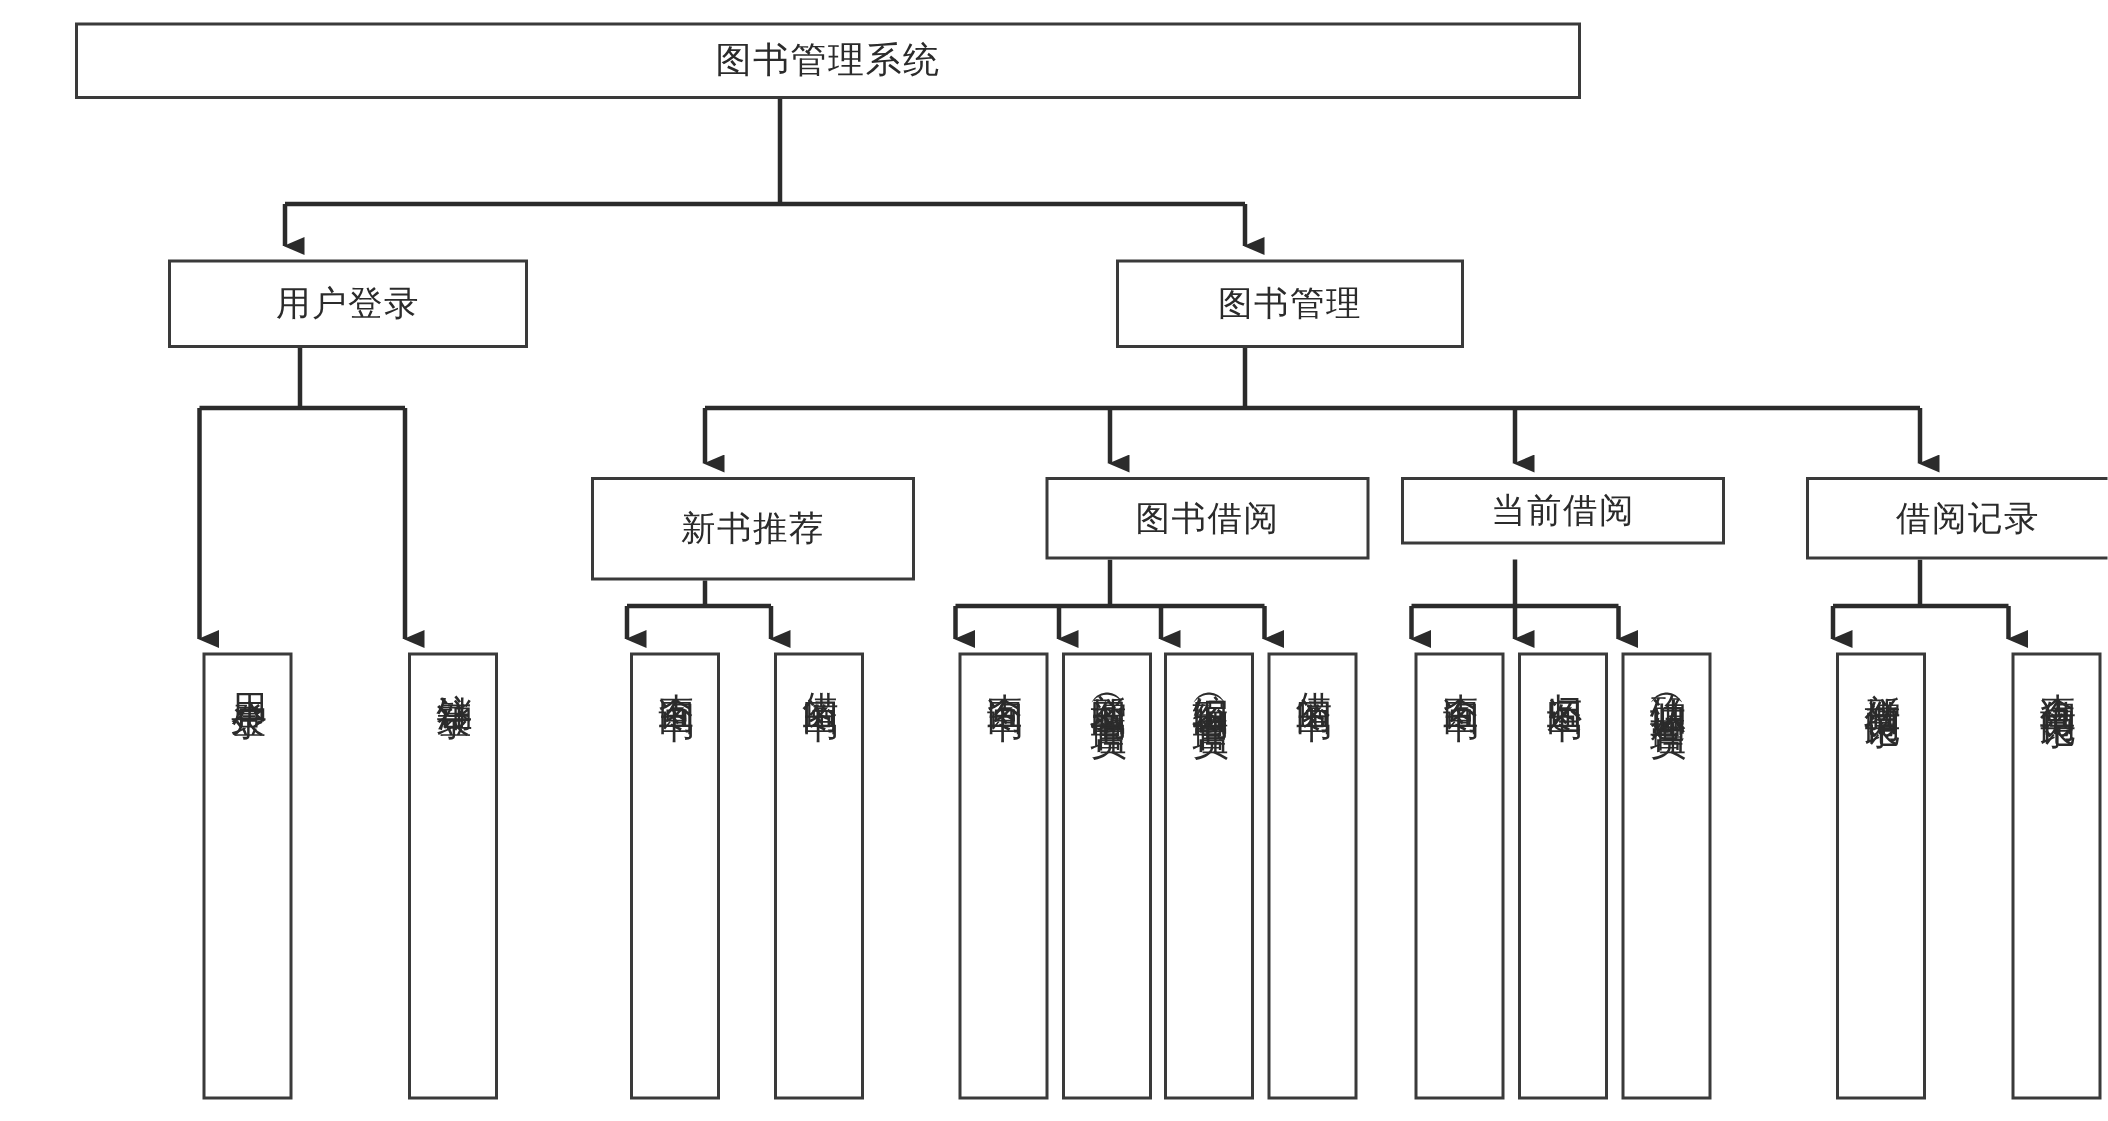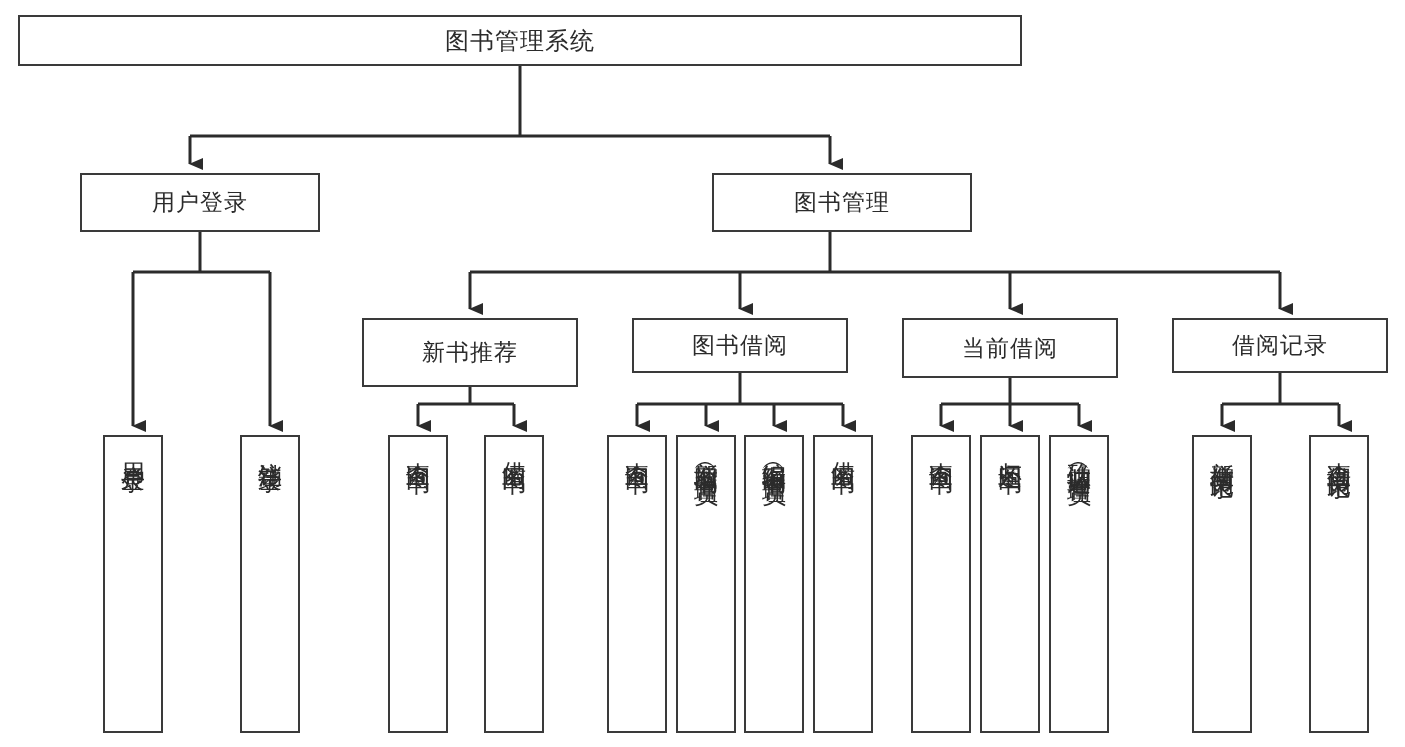--- a/index.html
+++ b/index.html
@@ -12,20 +12,21 @@
   svg#wires{position:absolute;left:0;top:0;width:1405px;height:747px;}
 
   .node{
     position:absolute;
     box-sizing:border-box;
     background:#ffffff;
     border:2px solid #3a3a3a;
     display:flex;
     align-items:center;
     justify-content:center;
+    margin-left:32px;
   }
   .node .lbl{
     color:#2b2b2b;
     letter-spacing:1px;
     white-space:nowrap;
     line-height:1.15;
   }
   .node.h .lbl{font-size:23px;}
   .node.root .lbl{font-size:24px;}
 
@@ -108,31 +109,31 @@
     </g>
   </svg>
 
   <div class="node root h" style="left:18px;top:15px;width:1004px;height:51px;">
     <span class="lbl">图书管理系统</span>
   </div>
 
   <div class="node h" style="left:80px;top:173px;width:240px;height:59px;">
     <span class="lbl">用户登录</span>
   </div>
-  <div class="node h" style="left:712px;top:173px;width:260px;height:59px;">
+  <div class="node h" style="left:712px;top:173px;width:232px;height:59px;">
     <span class="lbl">图书管理</span>
   </div>
 
   <div class="node h" style="left:362px;top:318px;width:216px;height:69px;">
     <span class="lbl">新书推荐</span>
   </div>
-  <div class="node h" style="left:632px;top:318px;width:216px;height:55px;">
+  <div class="node h" style="left:665px;top:318px;width:216px;height:55px;">
     <span class="lbl">图书借阅</span>
   </div>
-  <div class="node h" style="left:902px;top:318px;width:216px;height:60px;">
+  <div class="node h" style="left:902px;top:318px;width:216px;height:45px;">
     <span class="lbl">当前借阅</span>
   </div>
   <div class="node h" style="left:1172px;top:318px;width:216px;height:55px;">
     <span class="lbl">借阅记录</span>
   </div>
 
   <div class="node v" style="left:103px;top:435px;width:60px;height:298px;">
     <span class="lbl">用户登录</span>
   </div>
   <div class="node v" style="left:240px;top:435px;width:60px;height:298px;">

